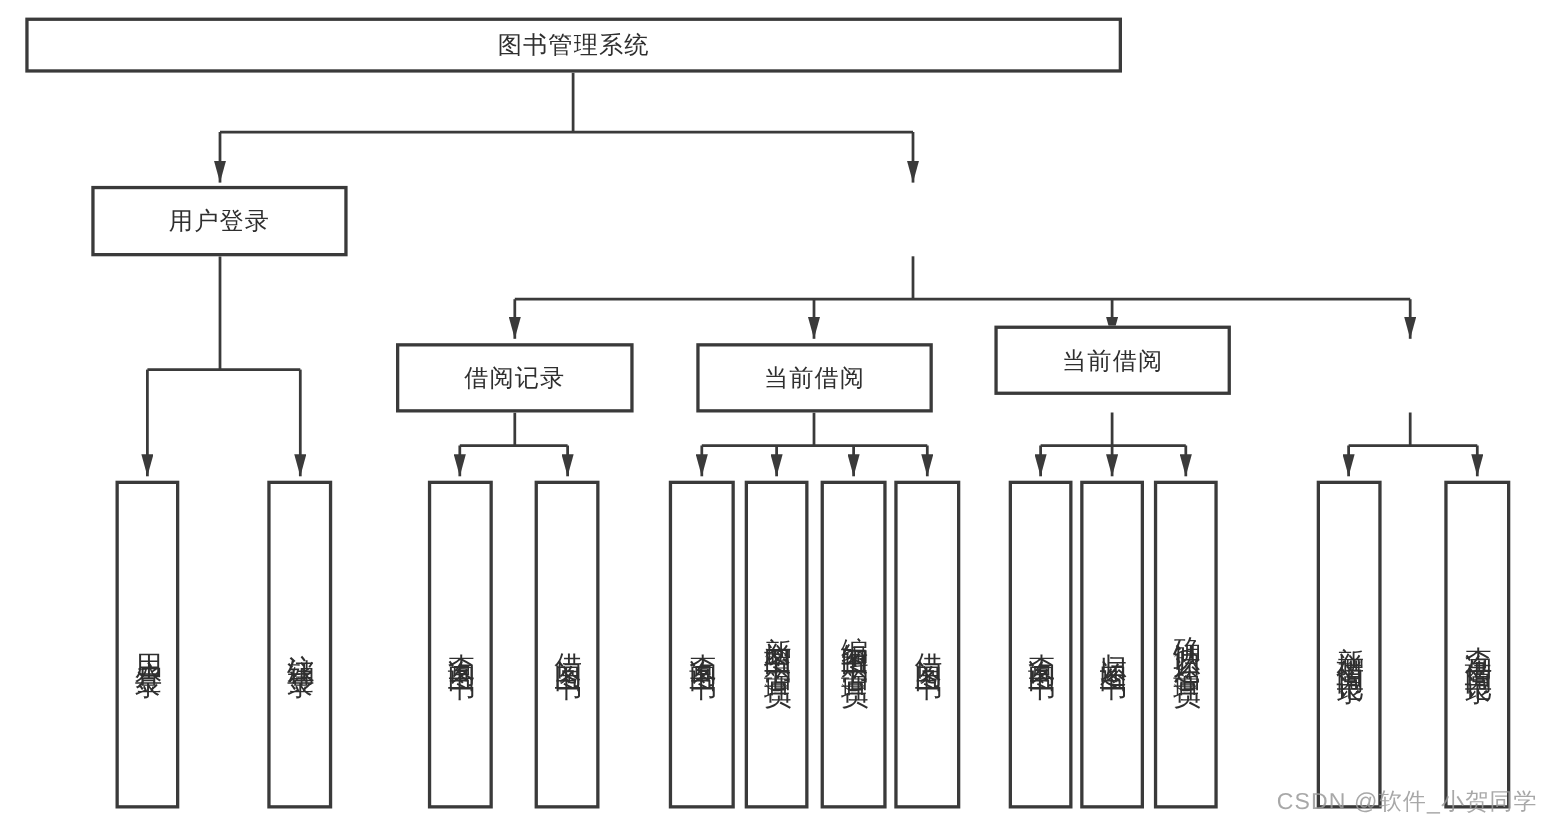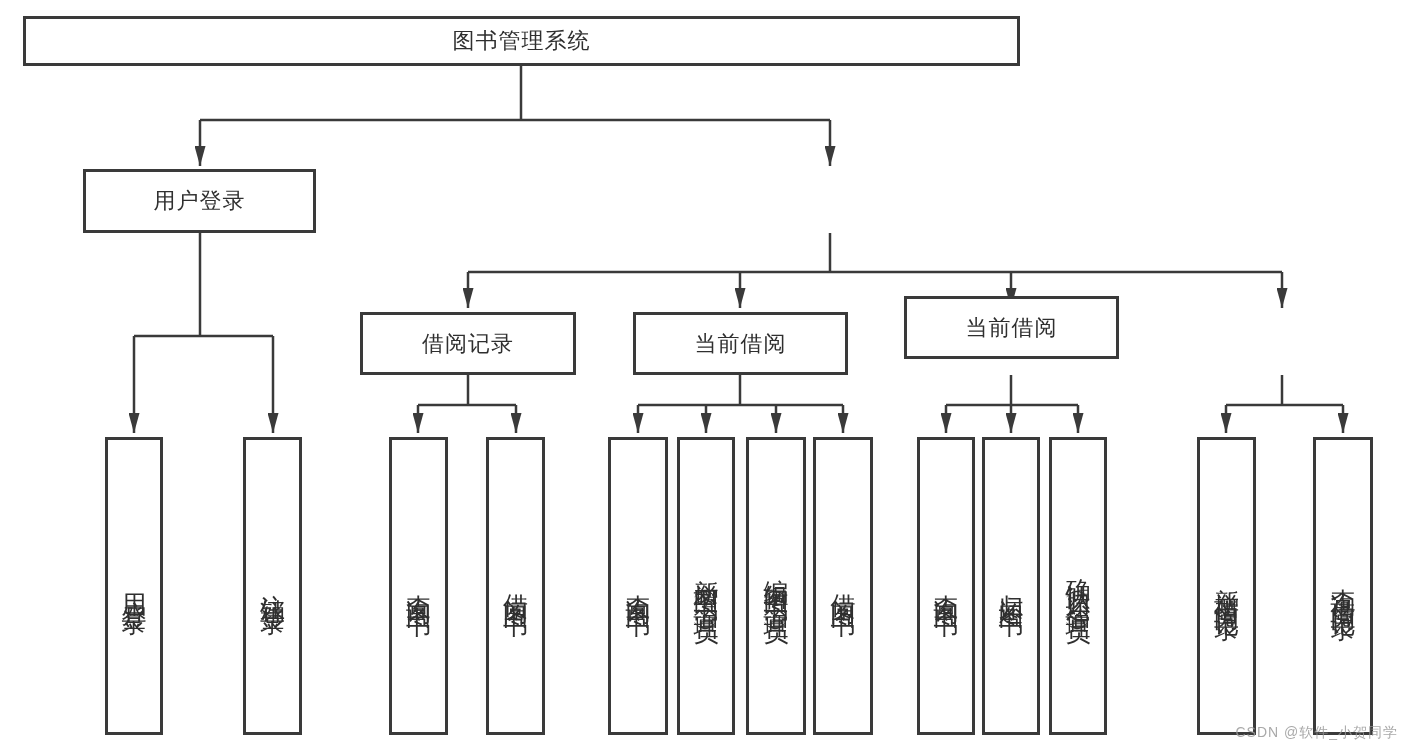--- a/index.html
+++ b/index.html
@@ -59,21 +59,21 @@
   #leaf-bb-borrow  { left: 813px;  width: 60px; }
   #leaf-cb-query   { left: 917px;  width: 58px; }
   #leaf-cb-return  { left: 982px;  width: 58px; }
   #leaf-cb-confirm { left: 1049px; width: 58px; }
   #leaf-br-add     { left: 1197px; width: 59px; }
   #leaf-br-query   { left: 1313px; width: 60px; }
   #watermark {
     position: absolute;
     right: 7px;
     bottom: 5px;
-    font-size: 14px;
+    font-size: 21px;
     color: #9a9a9a;
     opacity: 0.85;
     letter-spacing: 1px;
     z-index: 5;
   }
 </style>
 </head>
 <body>
 
 <div id="stage">

